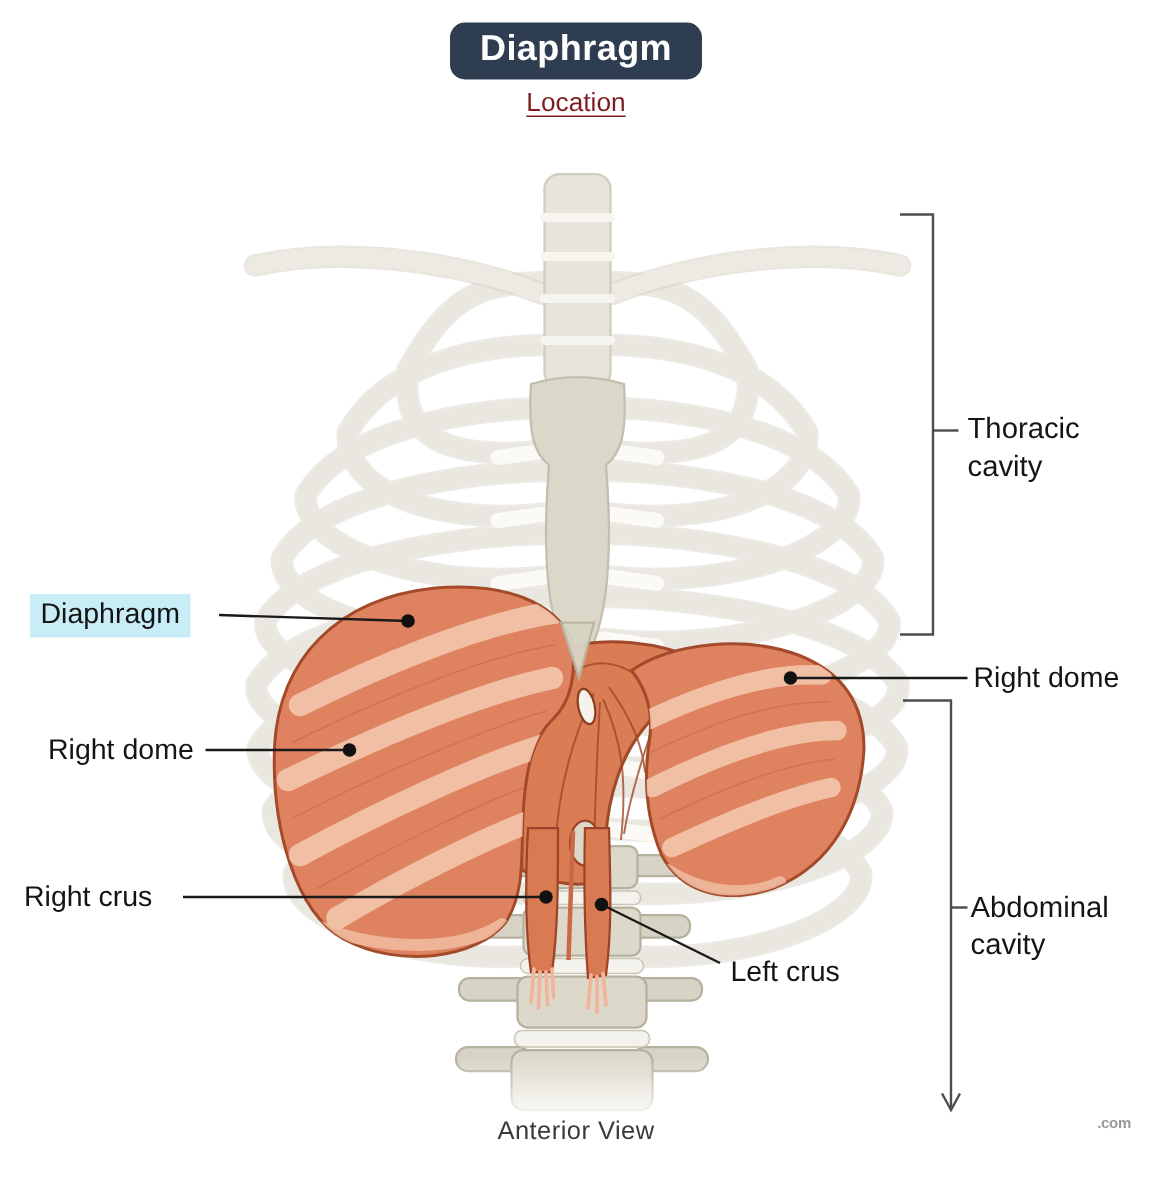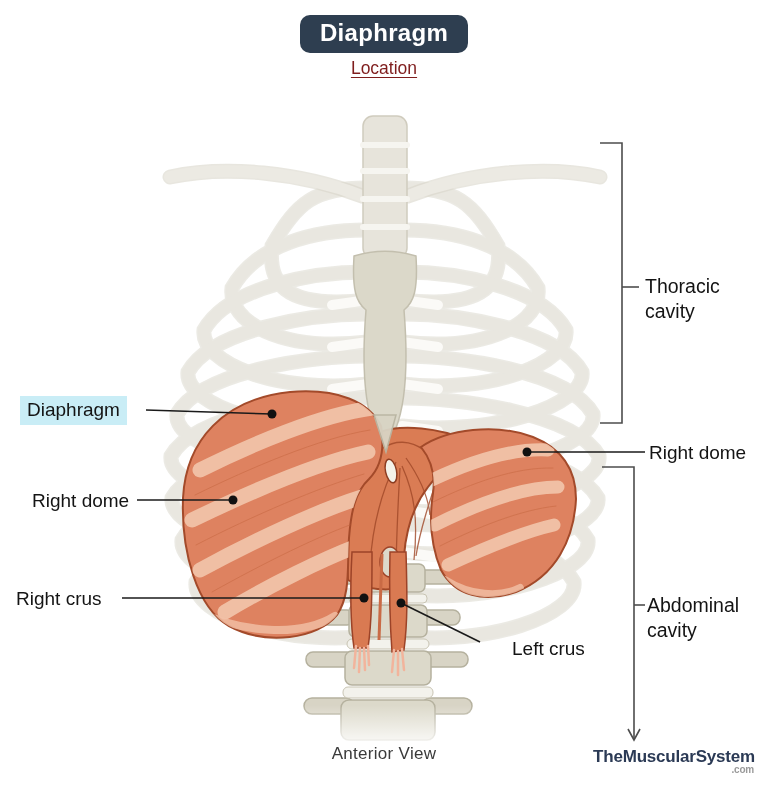--- a/index.html
+++ b/index.html
@@ -20,21 +20,21 @@
     color:#7f1d1d; font-size:17.5px; text-decoration:underline; text-underline-offset:3px; cursor:pointer;
   }
 
   .lbl {
     position:absolute; color:#141414; font-size:19px; line-height:25px; white-space:nowrap;
   }
   .lbl-diaphragm { left:20px; top:396px; background:#c9edf6; padding:1px 7px 3px; }
   .lbl-right-dome { left:32px; top:488px; }
   .lbl-right-crus { left:16px; top:586px; }
   .lbl-left-dome { left:649px; top:440px; }
-  .lbl-left-crus { left:512px; top:636px; }
+  .lbl-left-crus { left:487px; top:636px; }
   .lbl-thoracic { left:645px; top:274px; width:95px; white-space:normal; line-height:25px; font-size:19.5px; }
   .lbl-abdominal { left:647px; top:593px; width:105px; white-space:normal; line-height:25px; font-size:19.5px; }
 
   .anterior-view {
     position:absolute; left:0; right:0; top:744px; text-align:center;
     color:#3a3a3a; font-size:17px; letter-spacing:.3px;
   }
   .brand {
     position:absolute; right:13px; top:747px; color:#2b3a55;
     font-size:17px; font-weight:800; letter-spacing:-.2px; cursor:pointer; text-align:right;
@@ -275,17 +275,16 @@
   <div class="lbl lbl-right-dome">Right dome</div>
   <div class="lbl lbl-right-crus">Right crus</div>
   <div class="lbl lbl-left-dome">Right dome</div>
   <div class="lbl lbl-left-crus">Left crus</div>
   <div class="lbl lbl-abdominal">Abdominal cavity</div>
   <div class="lbl lbl-thoracic">Thoracic cavity</div>
 
   <div class="anterior-view">Anterior View</div>
 
   <div class="brand">
-    <span>TheMuscularSystem</span>
     <span class="brand-suffix">.com</span>
   </div>
 
 </div>
 
 </body></html>

